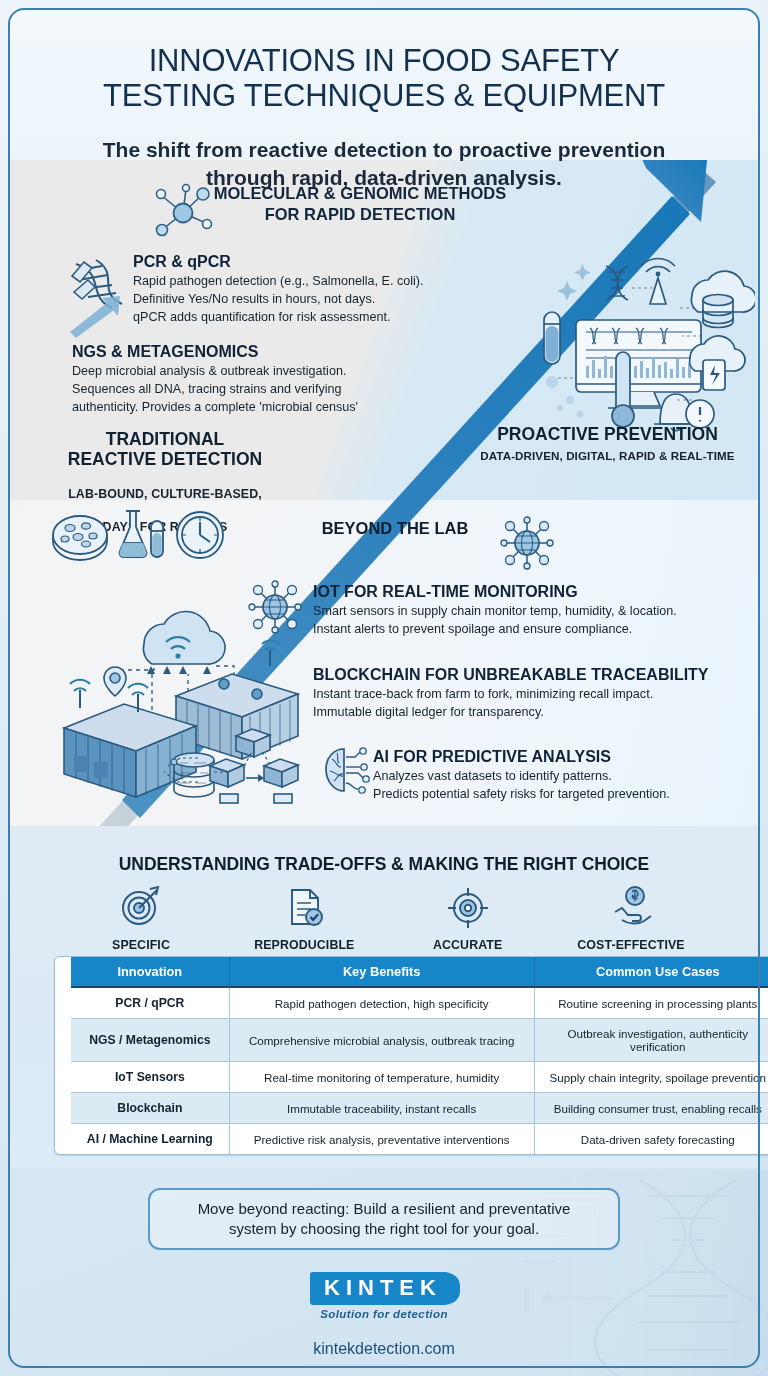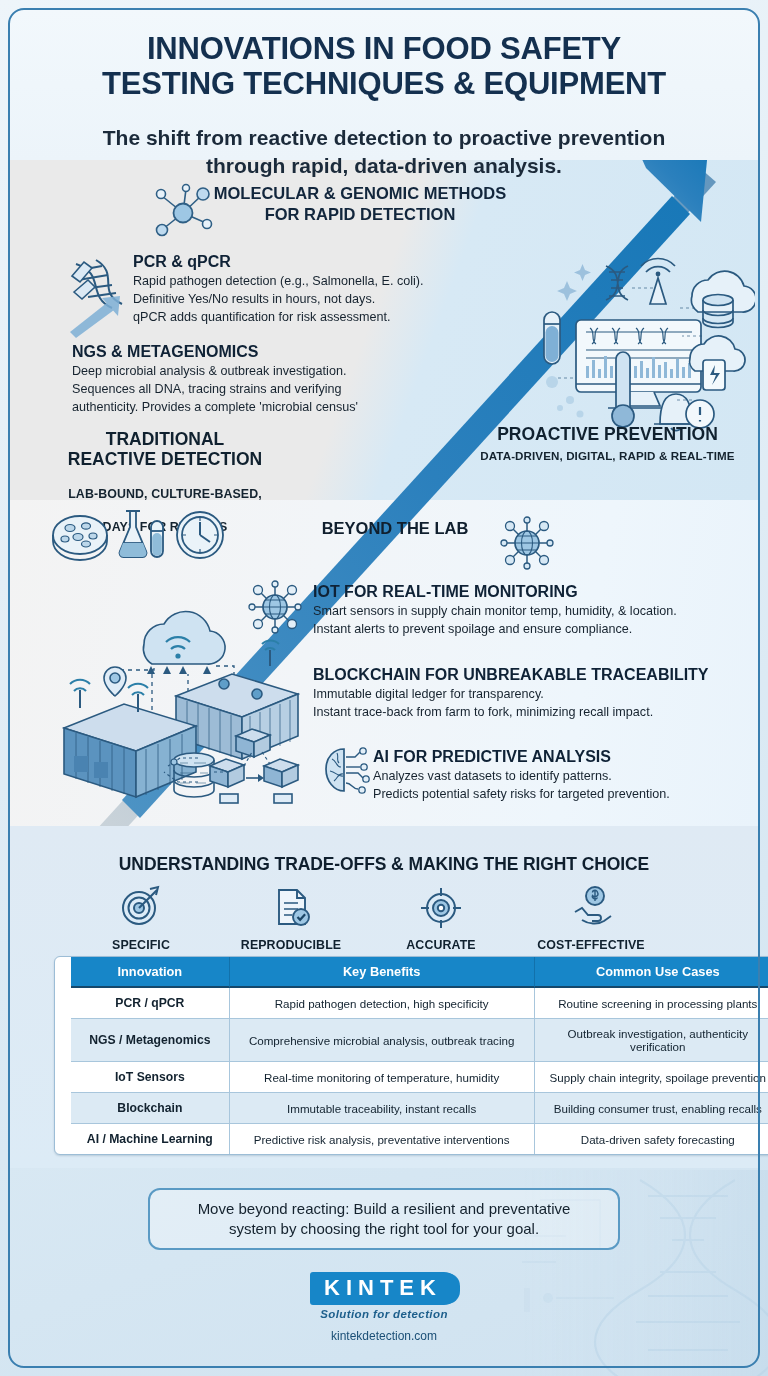--- a/index.html
+++ b/index.html
@@ -34,23 +34,24 @@
   
   .header {
     position: absolute; left: 10px; top: 10px; width: 748px; height: 150px;
     background: linear-gradient(180deg,#f2f8fc 0%, #ecf4fa 100%);
     border-radius: 14px 14px 0 0;
     text-align: center;
     padding-top: 22px;
     z-index: 6;
   }
   .title {
-    font-size: 31px; font-weight: 700; color: #14304f;
+    font-size: 31px; font-weight: 400; color: #14304f;
     letter-spacing: -0.2px; line-height: 1.12;
     text-transform: uppercase;
+    margin-top: 12px;
   }
   .subtitle {
     margin-top: 23px;
     font-size: 21px; color: #1b2a3a; line-height: 1.33; font-weight: 700;
   }
 
   
   .band-upper {
     position: absolute; left: 10px; top: 160px; width: 748px; height: 340px;
     background: #eaeaea;
@@ -113,21 +114,21 @@
     position: absolute; left: 10px; top: 826px; width: 748px; height: 342px;
     background: linear-gradient(180deg,#dfeaf4 0%, #dcebf6 100%);
     z-index: 6;
   }
   .to-title {
     position: absolute; top: 28px; left: 0; width: 748px; text-align: center;
     font-size: 17.5px; font-weight: 800; color: #0f1f2e; letter-spacing: -0.1px;
   }
   .criteria {
     position: absolute; top: 58px; left: 56px; width: 640px;
-    display: flex; justify-content: flex-start;
+    display: flex; justify-content: space-between;
   }
   .crit { width: 150px; text-align: center; }
   .crit-label { margin-top: 6px; font-size: 12.4px; font-weight: 800; color: #10212f; letter-spacing:.1px;}
 
   table.grid {
     position: absolute; left: 44px; top: 130px; width: 728px;
     border-collapse: separate; border-spacing: 0;
     border: 1px solid #9cbdd6; border-radius: 6px; overflow: hidden;
     background: #fff;
     box-shadow: 0 1px 2px rgba(20,60,90,.18);
@@ -167,21 +168,21 @@
     padding: 3px 16px 4px 14px;
     border-radius: 3px 14px 14px 3px;
     box-shadow: 3px 0 0 -1px #1786c8;
     position: relative;
   }
   .logo-badge span {
     font-size: 22px; font-weight: 800; color: #fff; letter-spacing: 6px;
     font-family: "Liberation Sans", sans-serif;
   }
   .logo-tag { margin-top: 3px; font-size: 11.5px; font-weight: 700; font-style: italic; color: #1d5f8c; letter-spacing: .4px; text-align: center;}
-  .logo-url { margin-top: 9px; font-size: 12px; color: #1b4f76; }
+  .logo-url { margin-top: 20px; font-size: 16px; color: #1b4f76; }
 </style>
 </head>
 <body>
 
 <div class="page">
 
   <svg class="bg-texture" viewBox="0 0 768 1376" preserveAspectRatio="none">
     <defs>
       <linearGradient id="texFade" x1="0" y1="0" x2="1" y2="0">
         <stop offset="0%" stop-color="#b9d2e4" stop-opacity="0"></stop>
@@ -617,22 +618,22 @@
     <div class="blk-h">IOT FOR REAL-TIME MONITORING</div>
     <div class="blk-b">
       <div>Smart sensors in supply chain monitor temp, humidity, &amp; location.</div>
       <div>Instant alerts to prevent spoilage and ensure compliance.</div>
     </div>
   </div>
 
   <div class="bc-block">
     <div class="blk-h">BLOCKCHAIN FOR UNBREAKABLE TRACEABILITY</div>
     <div class="blk-b">
+      <div>Instant trace-back from farm to fork, minimizing recall impact.</div>
       <div>Immutable digital ledger for transparency.</div>
-      <div>Instant trace-back from farm to fork, minimizing recall impact.</div>
     </div>
   </div>
 
   <svg class="ai-icon" width="52" height="50" viewBox="0 0 52 50">
     <path d="M24,4 c-10,0 -18,8 -18,20 c0,12 8,22 18,22 z" fill="#cfe3f2" stroke="#2b5a80" stroke-width="1.7"></path>
     <g stroke="#2b5a80" stroke-width="1.1" fill="none">
       <path d="M12,14 c5,2 4,8 9,8 M10,26 c6,1 8,6 13,5 M14,36 c4,-3 4,-8 9,-7 M17,8 c2,4 -1,7 2,10"></path>
     </g>
     <g stroke="#2b5a80" stroke-width="1.4" fill="none">
       <path d="M26,12 h9 l5,-5"></path>

